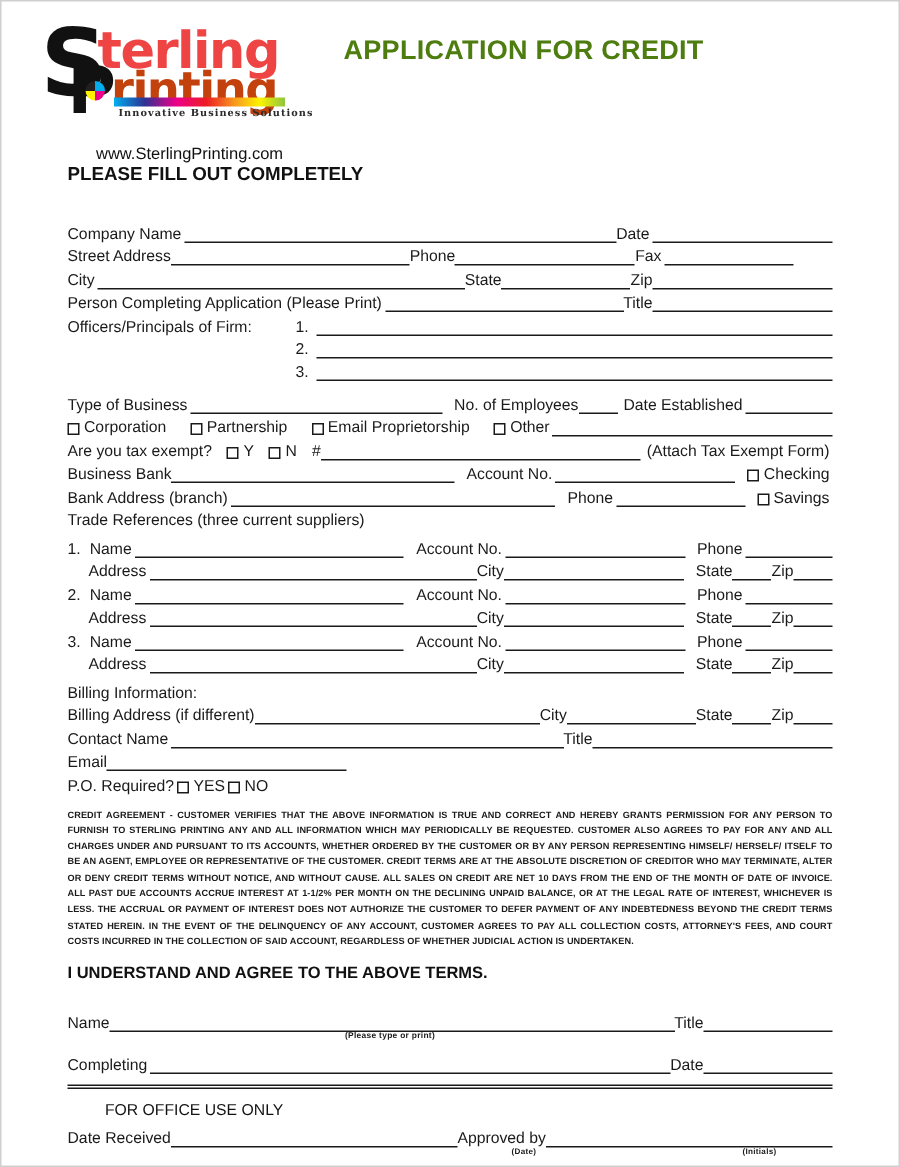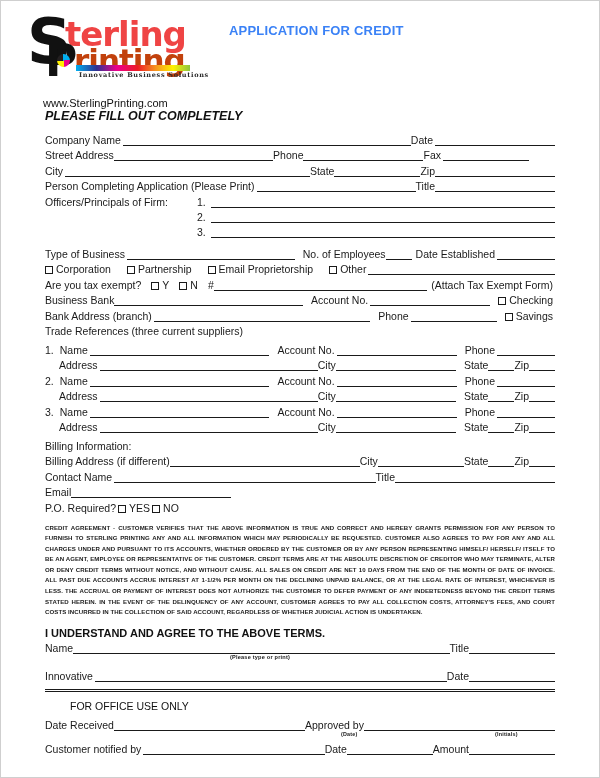--- a/index.html
+++ b/index.html
@@ -61,35 +61,34 @@
       #00aeef 0%, #2e3192 18%, #ec008c 36%,
       #ed1c24 54%, #f7941e 70%, #fff200 85%, #8dc63f 100%);
   }
   .logo-tagline {
     position: absolute; left: 52px; top: 62px;
     font-family: "DejaVu Serif", serif;
     font-weight: bold;
     font-size: 6.5px; letter-spacing: .7px; color: #2b2b2b;
   }
   .logo-url {
-    position: absolute; left: 16px; top: 88px;
+    position: absolute; left: 37px; top: 88px;
     font-size: 11px; color: #111; text-align: right;
   }
   .doc-title {
     position: absolute; left: 228px; top: 22px;
-    font-size: 13px; font-weight: bold; letter-spacing: .2px;
-    color: #3b82f6;
+    font-size: 18px; font-weight: bold; letter-spacing: .2px;
+    color: #4d7c0f;
   }
 
   
   .body { position: relative; padding: 0 44px 0 44px; }
   .section-title {
     font-size: 12.5px; font-weight: bold; color: #111;
-    margin-bottom: 7px;
-    font-style: italic;
+    margin-bottom: 23px;
   }
 
   
   .row {
     display: flex; align-items: flex-end;
     font-size: 10.5px; color: #1a1a1a;
     height: 15.5px; white-space: nowrap;
   }
   .lbl { flex: 0 0 auto; padding-right: 2px; }
   .lbl.tight { padding-right: 0; }
@@ -127,21 +126,21 @@
 
   
   .legal {
     margin-top: 9px;
     font-size: 6.1px; line-height: 10.6px;
     text-align: justify; color: #1a1a1a;
     font-weight: bold; letter-spacing: .06px;
   }
 
   .agree-title {
-    margin-top: 9px; margin-bottom: 0;
+    margin-top: 9px; margin-bottom: 18px;
     font-size: 11px; font-weight: bold; color: #111;
   }
   .sub-note {
     font-size: 5.6px; color: #1a1a1a; font-weight: bold;
     text-align: center; width: 430px; margin-top: 0px;
     letter-spacing: .2px;
   }
   .double-rule {
     margin-top: 7px;
     border-top: 1.5px solid #1a1a1a;
@@ -429,21 +428,21 @@
       <span class="lbl tight">Name</span>
       <span class="rule"></span>
       <span class="lbl tight">Title</span>
       <span class="rule w-md"></span>
     </div>
     <div class="sub-note">(Please type or print)</div>
 
     <div class="h-gap"></div>
 
     <div class="row">
-      <span class="lbl">Innovative</span>
+      <span class="lbl">Completing</span>
       <span class="rule"></span>
       <span class="lbl tight">Date</span>
       <span class="rule w-md"></span>
     </div>
 
     <div class="double-rule"></div>
 
     <div class="office-title">FOR OFFICE USE ONLY</div>
 
     <div class="row">

